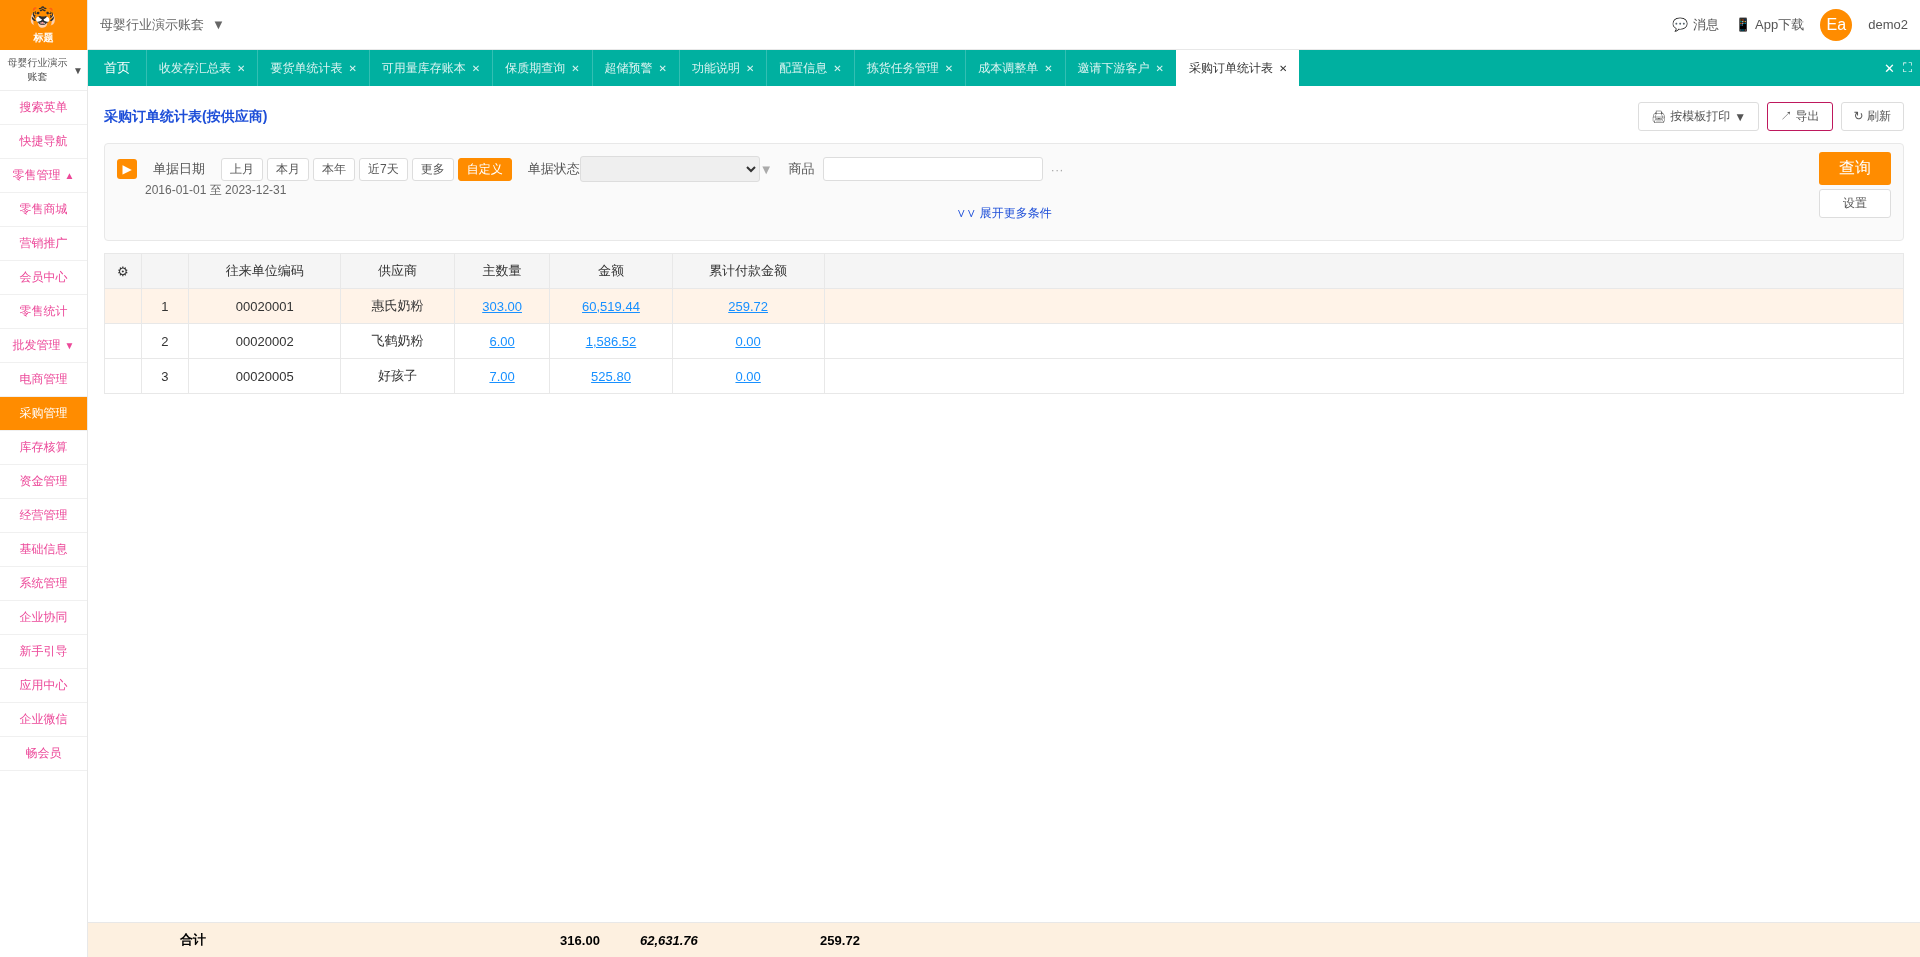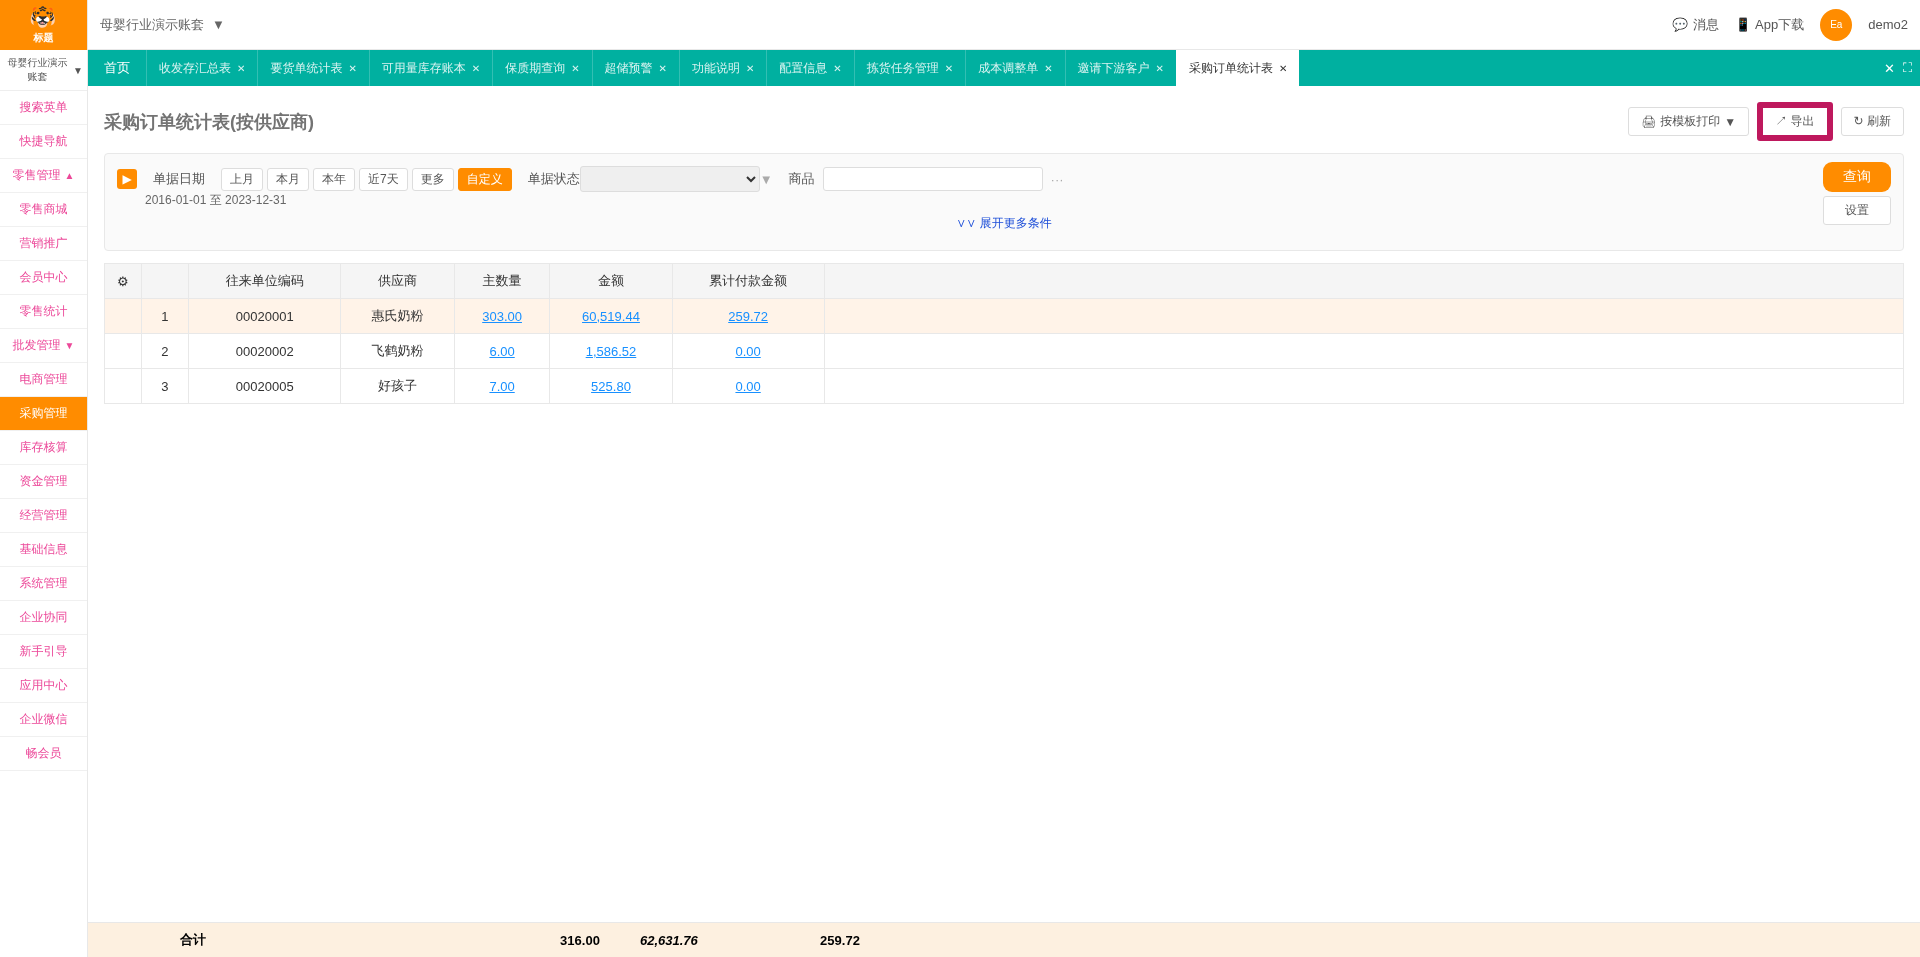--- a/index.html
+++ b/index.html
@@ -75,21 +75,21 @@
       gap: 16px;
       color: #555;
       font-size: 13px;
     }
     .topbar-right .user-avatar {
       width: 32px; height: 32px;
       border-radius: 50%;
       background: #ff8c00;
       color: white;
       display: flex; align-items: center; justify-content: center;
-      font-size: 10px;
+      font-size: 16px;
     }
 
     
     .tabbar {
       background: #00b0a0;
       display: flex;
       align-items: center;
       height: 36px;
       overflow: hidden;
       flex-shrink: 0;
@@ -149,44 +149,44 @@
     }
 
     
     .page-header {
       display: flex;
       justify-content: space-between;
       align-items: center;
       margin-bottom: 12px;
     }
     .page-title {
-      font-size: 18px;
+      font-size: 14px;
       font-weight: bold;
-      color: #737373;
+      color: #1d4ed8;
       text-align: center;
     }
     .page-actions {
       display: flex;
       gap: 8px;
       align-items: center;
     }
     .btn-print {
       border: 1px solid #ddd;
       background: white;
       padding: 5px 12px;
       border-radius: 3px;
       cursor: pointer;
       font-size: 12px;
       color: #555;
       display: flex;
       align-items: center;
       gap: 4px;
     }
     .btn-export {
-      border: 6px solid #be185d;
+      border: 1px solid #be185d;
       background: white;
       padding: 5px 12px;
       border-radius: 3px;
       cursor: pointer;
       font-size: 12px;
       color: #555;
     }
     .btn-refresh {
       border: 1px solid #ddd;
       background: white;
@@ -194,23 +194,23 @@
       border-radius: 3px;
       cursor: pointer;
       font-size: 12px;
       color: #555;
     }
     .btn-query {
       background: #ff8c00;
       color: white;
       border: none;
       padding: 6px 20px;
-      border-radius: 9px;
-      cursor: pointer;
-      font-size: 14px;
+      border-radius: 3px;
+      cursor: pointer;
+      font-size: 16px;
     }
     .btn-settings {
       border: 1px solid #ddd;
       background: white;
       padding: 5px 16px;
       border-radius: 3px;
       cursor: pointer;
       font-size: 12px;
       color: #555;
     }

